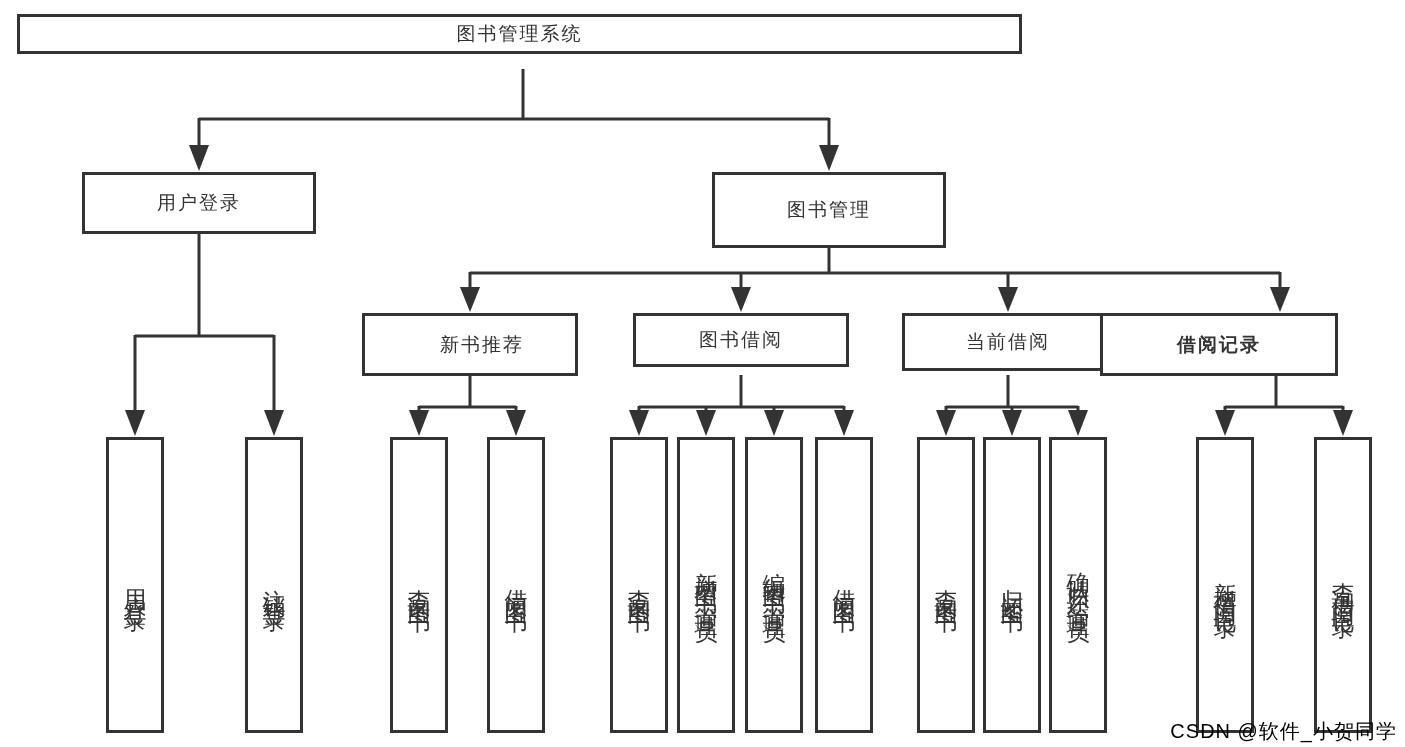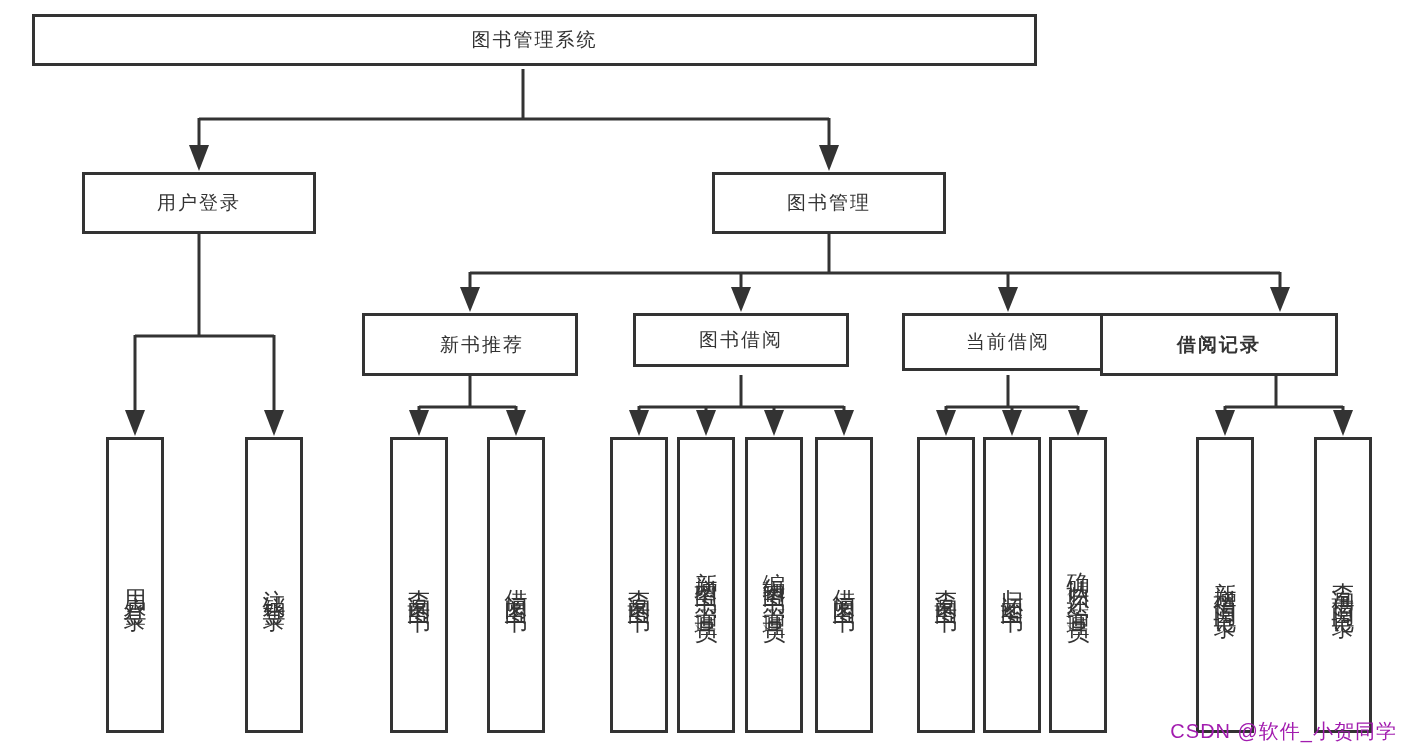--- a/index.html
+++ b/index.html
@@ -28,23 +28,23 @@
     writing-mode: vertical-rl;
     text-orientation: mixed;
     font-size: 23px;
     letter-spacing: 7px;
     line-height: 1;
     width: 58px;
     top: 437px;
     height: 296px;
   }
   
-  .root-box      { left: 32px;   top: 14px;  width: 1005px; height: 52px; }
+  .root-box      { left: 17px;   top: 14px;  width: 1005px; height: 40px; }
   .lvl2-a        { left: 82px;   top: 172px; width: 234px;  height: 62px; }
-  .lvl2-b        { left: 712px;  top: 172px; width: 234px;  height: 62px; }
+  .lvl2-b        { left: 712px;  top: 172px; width: 234px;  height: 76px; }
   .lvl3-a        { left: 362px;  top: 313px; width: 216px;  height: 63px; padding-left: 24px; }
   .lvl3-b        { left: 633px;  top: 313px; width: 216px;  height: 54px; }
   .lvl3-c        { left: 902px;  top: 313px; width: 212px;  height: 58px; }
   .lvl3-d        { left: 1100px; top: 313px; width: 238px;  height: 63px; font-weight: bold; }
   
   .leaf-1  { left: 106px; }
   .leaf-2  { left: 245px; }
   .leaf-3  { left: 390px; }
   .leaf-4  { left: 487px; }
   .leaf-5  { left: 610px; }
@@ -54,21 +54,21 @@
   .leaf-9  { left: 917px; }
   .leaf-10 { left: 983px; }
   .leaf-11 { left: 1049px; }
   .leaf-12 { left: 1196px; }
   .leaf-13 { left: 1314px; }
   .watermark {
     position: absolute;
     right: 8px;
     bottom: 2px;
     font-size: 20px;
-    color: #a21caf;
+    color: #000000;
     letter-spacing: 1px;
     white-space: nowrap;
     margin-left: 45px;
   }
 </style>
 </head>
 <body>
 
 <div id="canvas">
 

